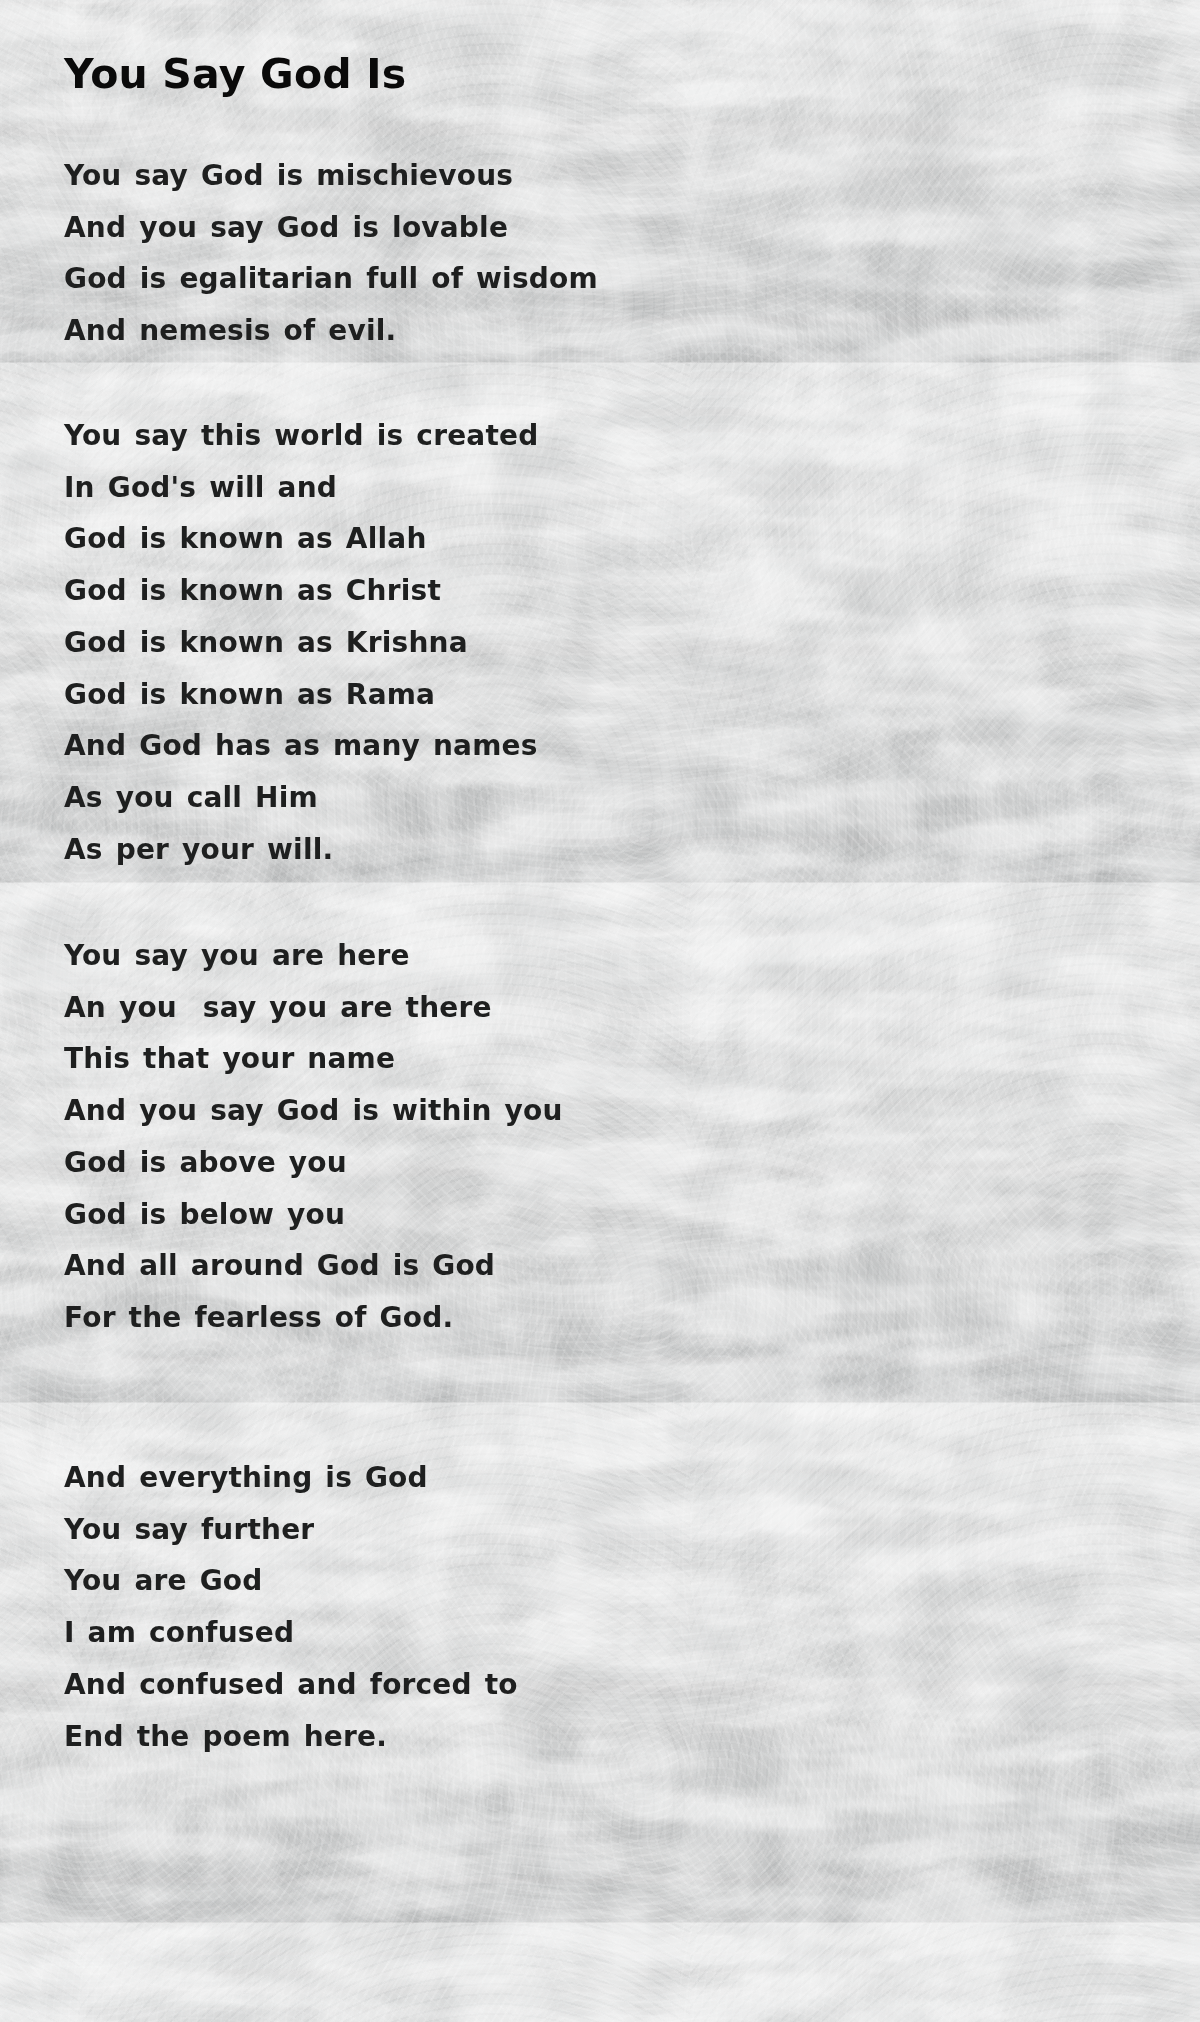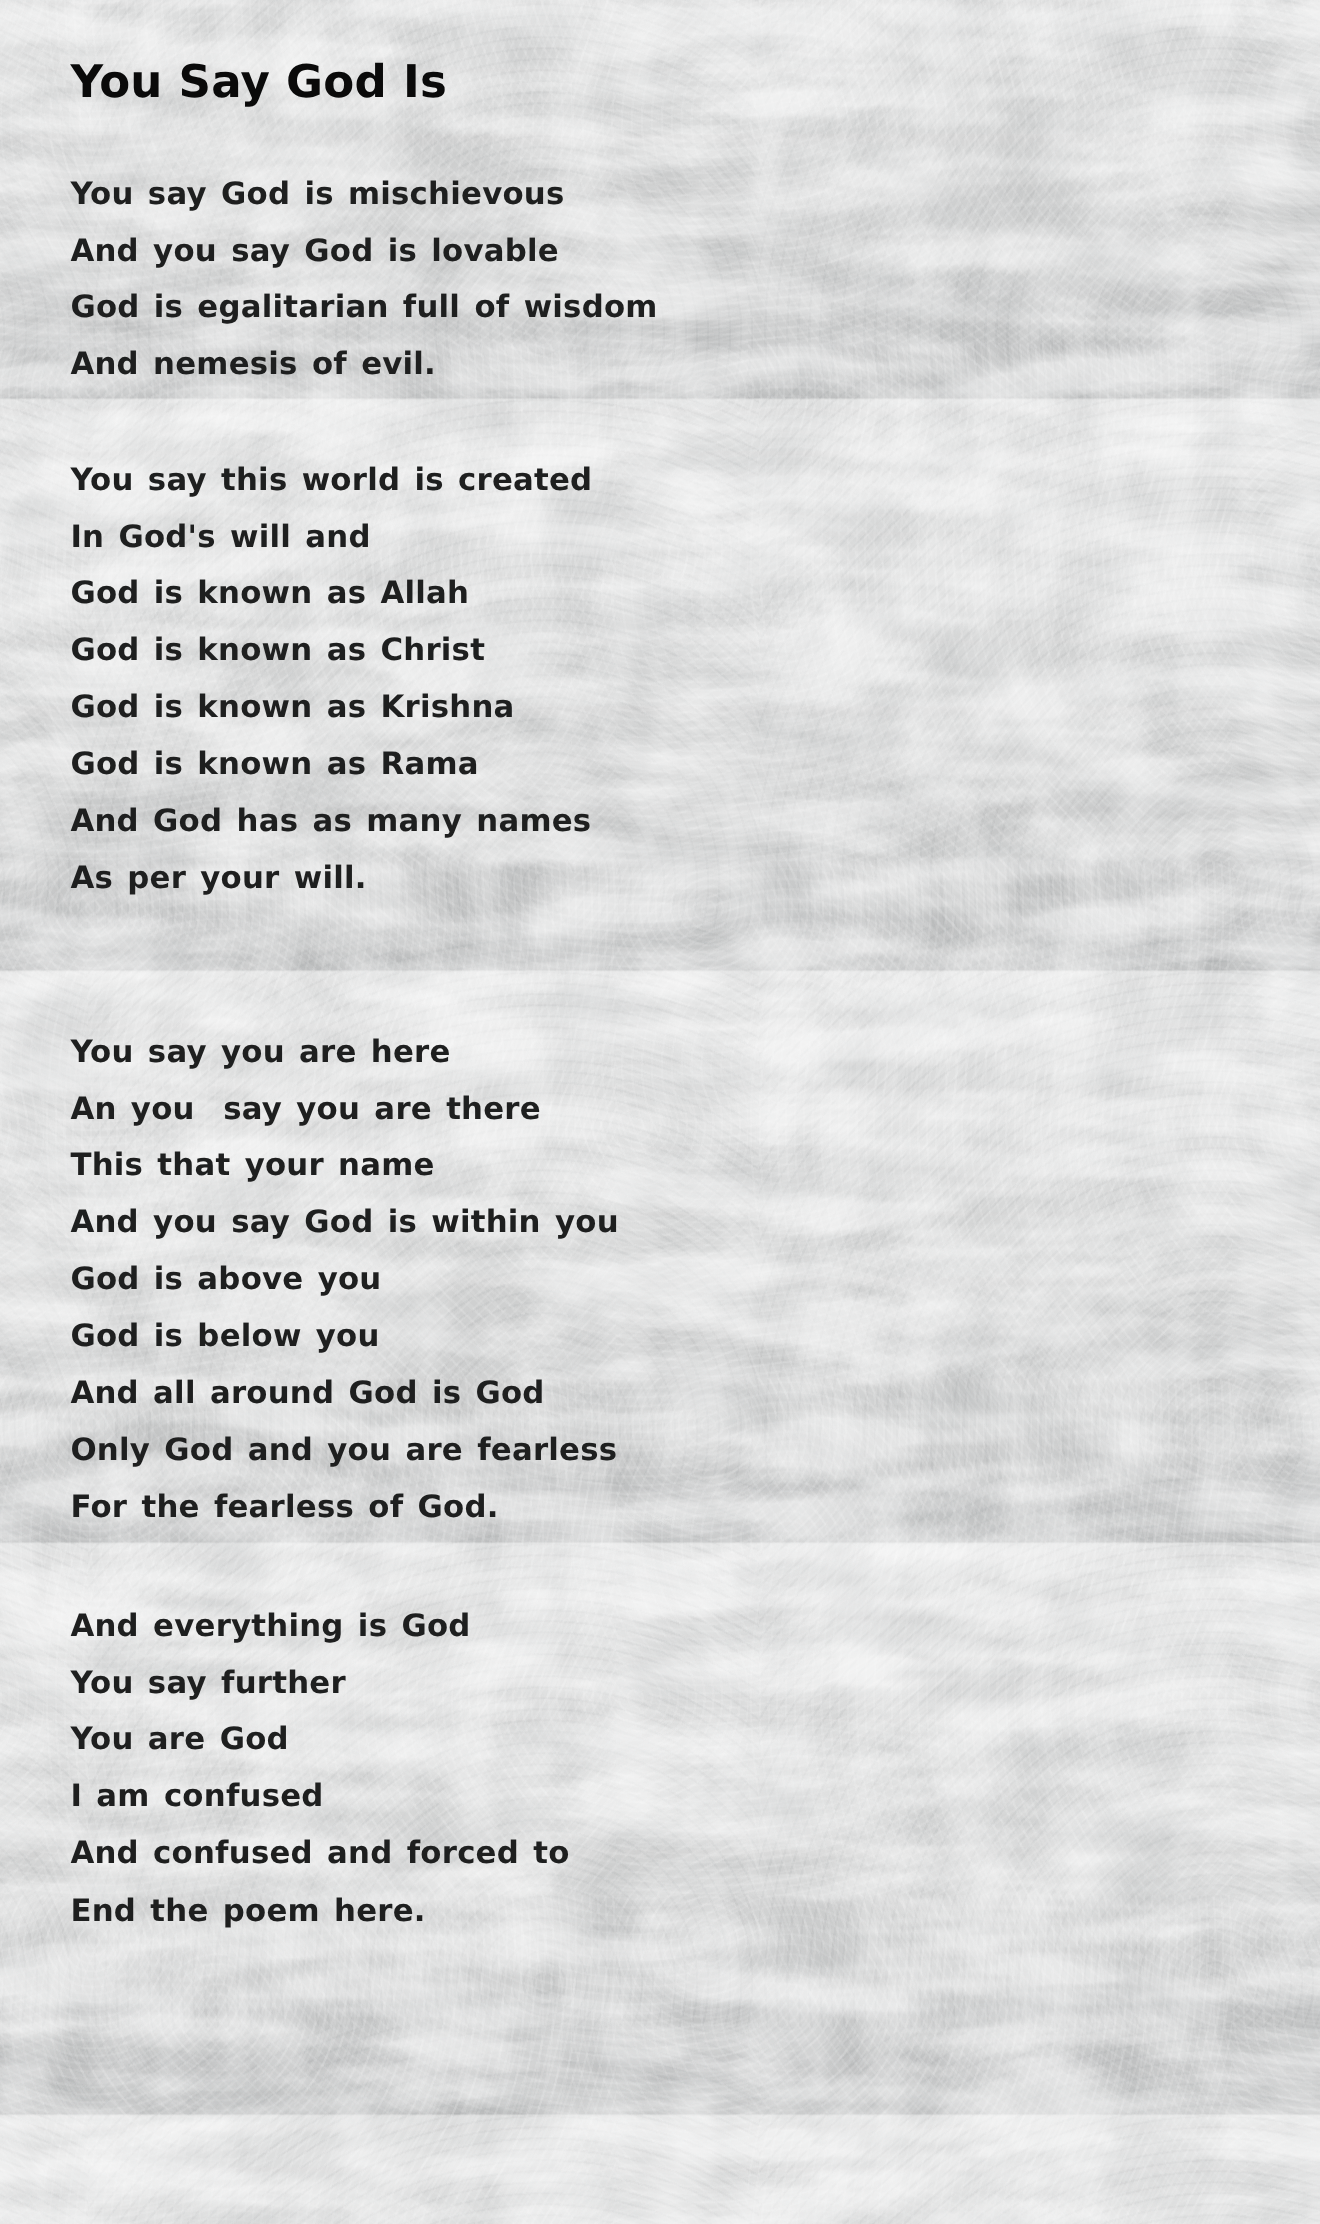--- a/index.html
+++ b/index.html
@@ -131,31 +131,31 @@
         <div class="line">And nemesis of evil.</div>
       </div>
       <div class="stanza">
         <div class="line">You say this world is created</div>
         <div class="line">In God's will and</div>
         <div class="line">God is known as Allah</div>
         <div class="line">God is known as Christ</div>
         <div class="line">God is known as Krishna</div>
         <div class="line">God is known as Rama</div>
         <div class="line">And God has as many names</div>
+        <div class="line">As you call Him</div>
         <div class="line">As per your will.</div>
       </div>
       <div class="stanza">
         <div class="line">You say you are here</div>
         <div class="line">An you  say you are there</div>
         <div class="line">This that your name</div>
         <div class="line">And you say God is within you</div>
         <div class="line">God is above you</div>
         <div class="line">God is below you</div>
         <div class="line">And all around God is God</div>
-        <div class="line">Only God and you are fearless</div>
         <div class="line">For the fearless of God.</div>
       </div>
       <div class="stanza">
         <div class="line">And everything is God</div>
         <div class="line">You say further</div>
         <div class="line">You are God</div>
         <div class="line">I am confused</div>
         <div class="line">And confused and forced to</div>
         <div class="line">End the poem here.</div>
       </div>

